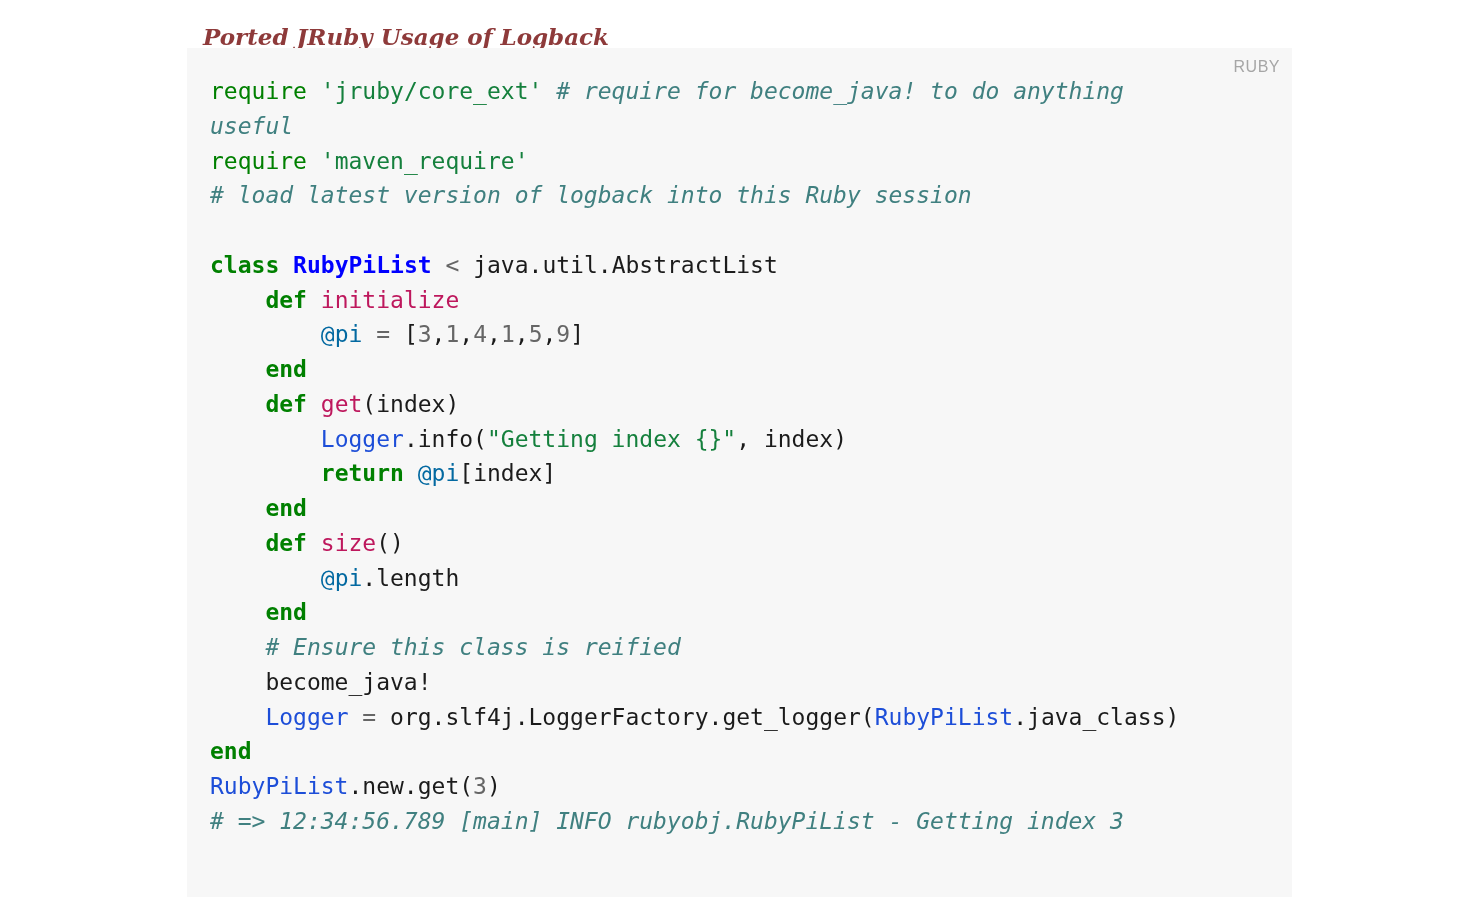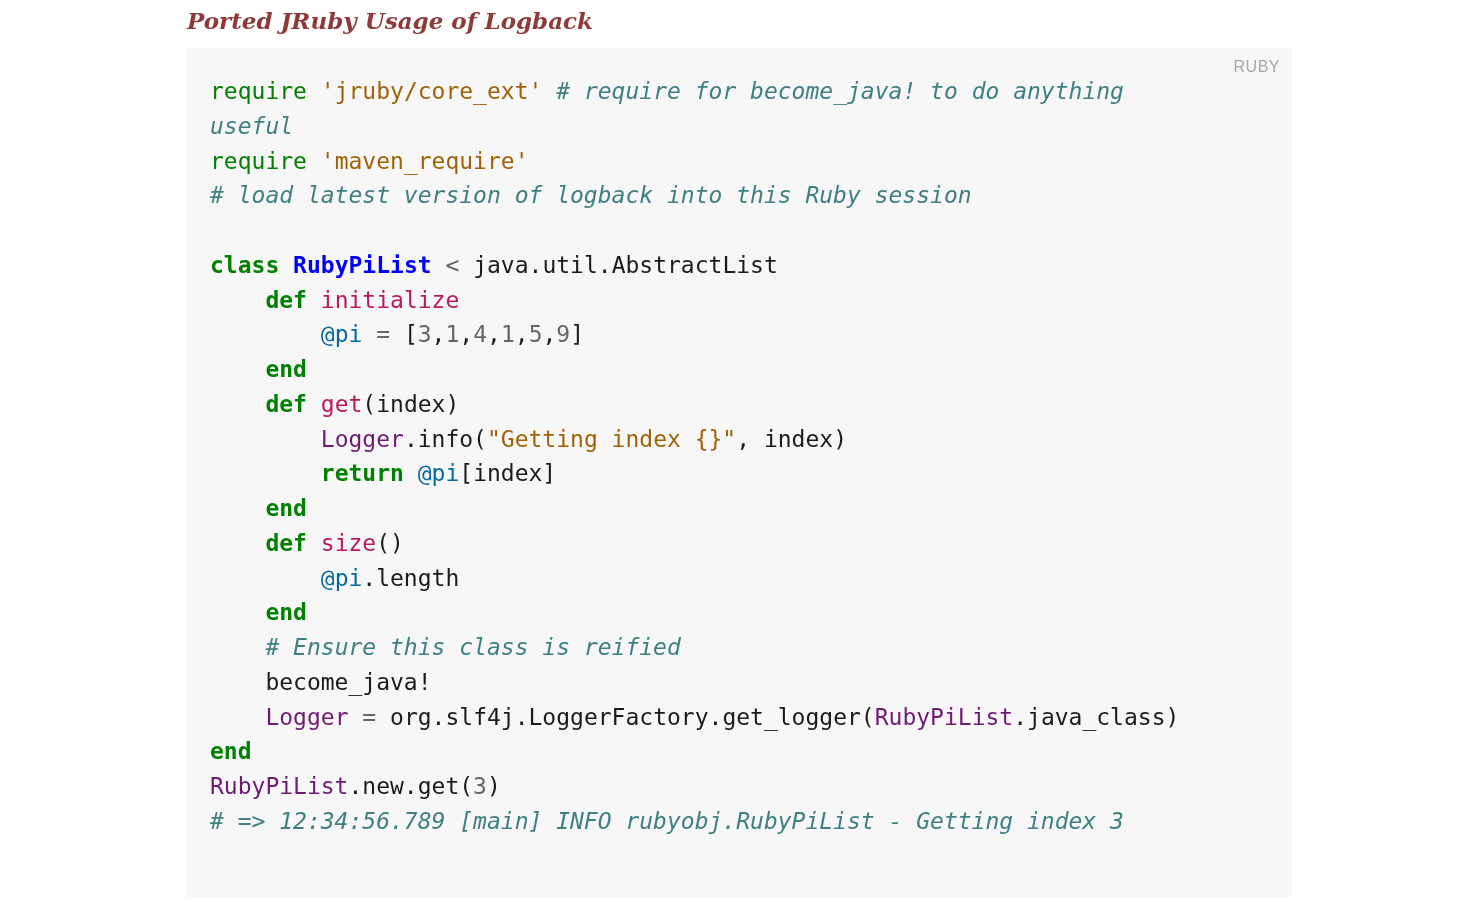--- a/index.html
+++ b/index.html
@@ -8,21 +8,21 @@
     width: 1472px;
     height: 919px;
     position: relative;
     font-family: "Liberation Sans", sans-serif;
     overflow: hidden;
   }
   .page-title {
     position: absolute;
     left: 187px;
     top: 5px;
-    margin: 0;
+    margin: 16px;
     font-family: "DejaVu Serif", "Liberation Serif", serif;
     font-style: italic;
     font-weight: bold;
     font-size: 23px;
     line-height: 32px;
     color: #8e3a3a;
   }
   .code-block {
     position: absolute;
     left: 187px;
@@ -47,25 +47,25 @@
     font-size: 23px;
     color: #1b1b1b;
   }
   .code-line {
     white-space: pre;
     line-height: 34.75px;
     min-height: 34.75px;
   }
   .tok-k  { color: #008000; font-weight: bold; }   
   .tok-nb { color: #008000; }                      
-  .tok-s  { color: #a16207; margin-top: 12px; }                      
+  .tok-s  { color: #15803d; margin-top: 12px; }                      
   .tok-c  { color: #408080; font-style: italic; }  
   .tok-nc { color: #0000ff; font-weight: bold; }   
   .tok-nf { color: #be185d; }                      
-  .tok-no { color: #701a75; }                      
+  .tok-no { color: #1d4ed8; }                      
   .tok-vi { color: #0369a1; }                      
   .tok-m  { color: #666666; }                      
   .tok-o  { color: #666666; }                      
   .tok-p  { color: #1b1b1b; }                      
 </style>
 </head>
 <body>
 
 <h2 class="page-title">Ported JRuby Usage of Logback</h2>
 

